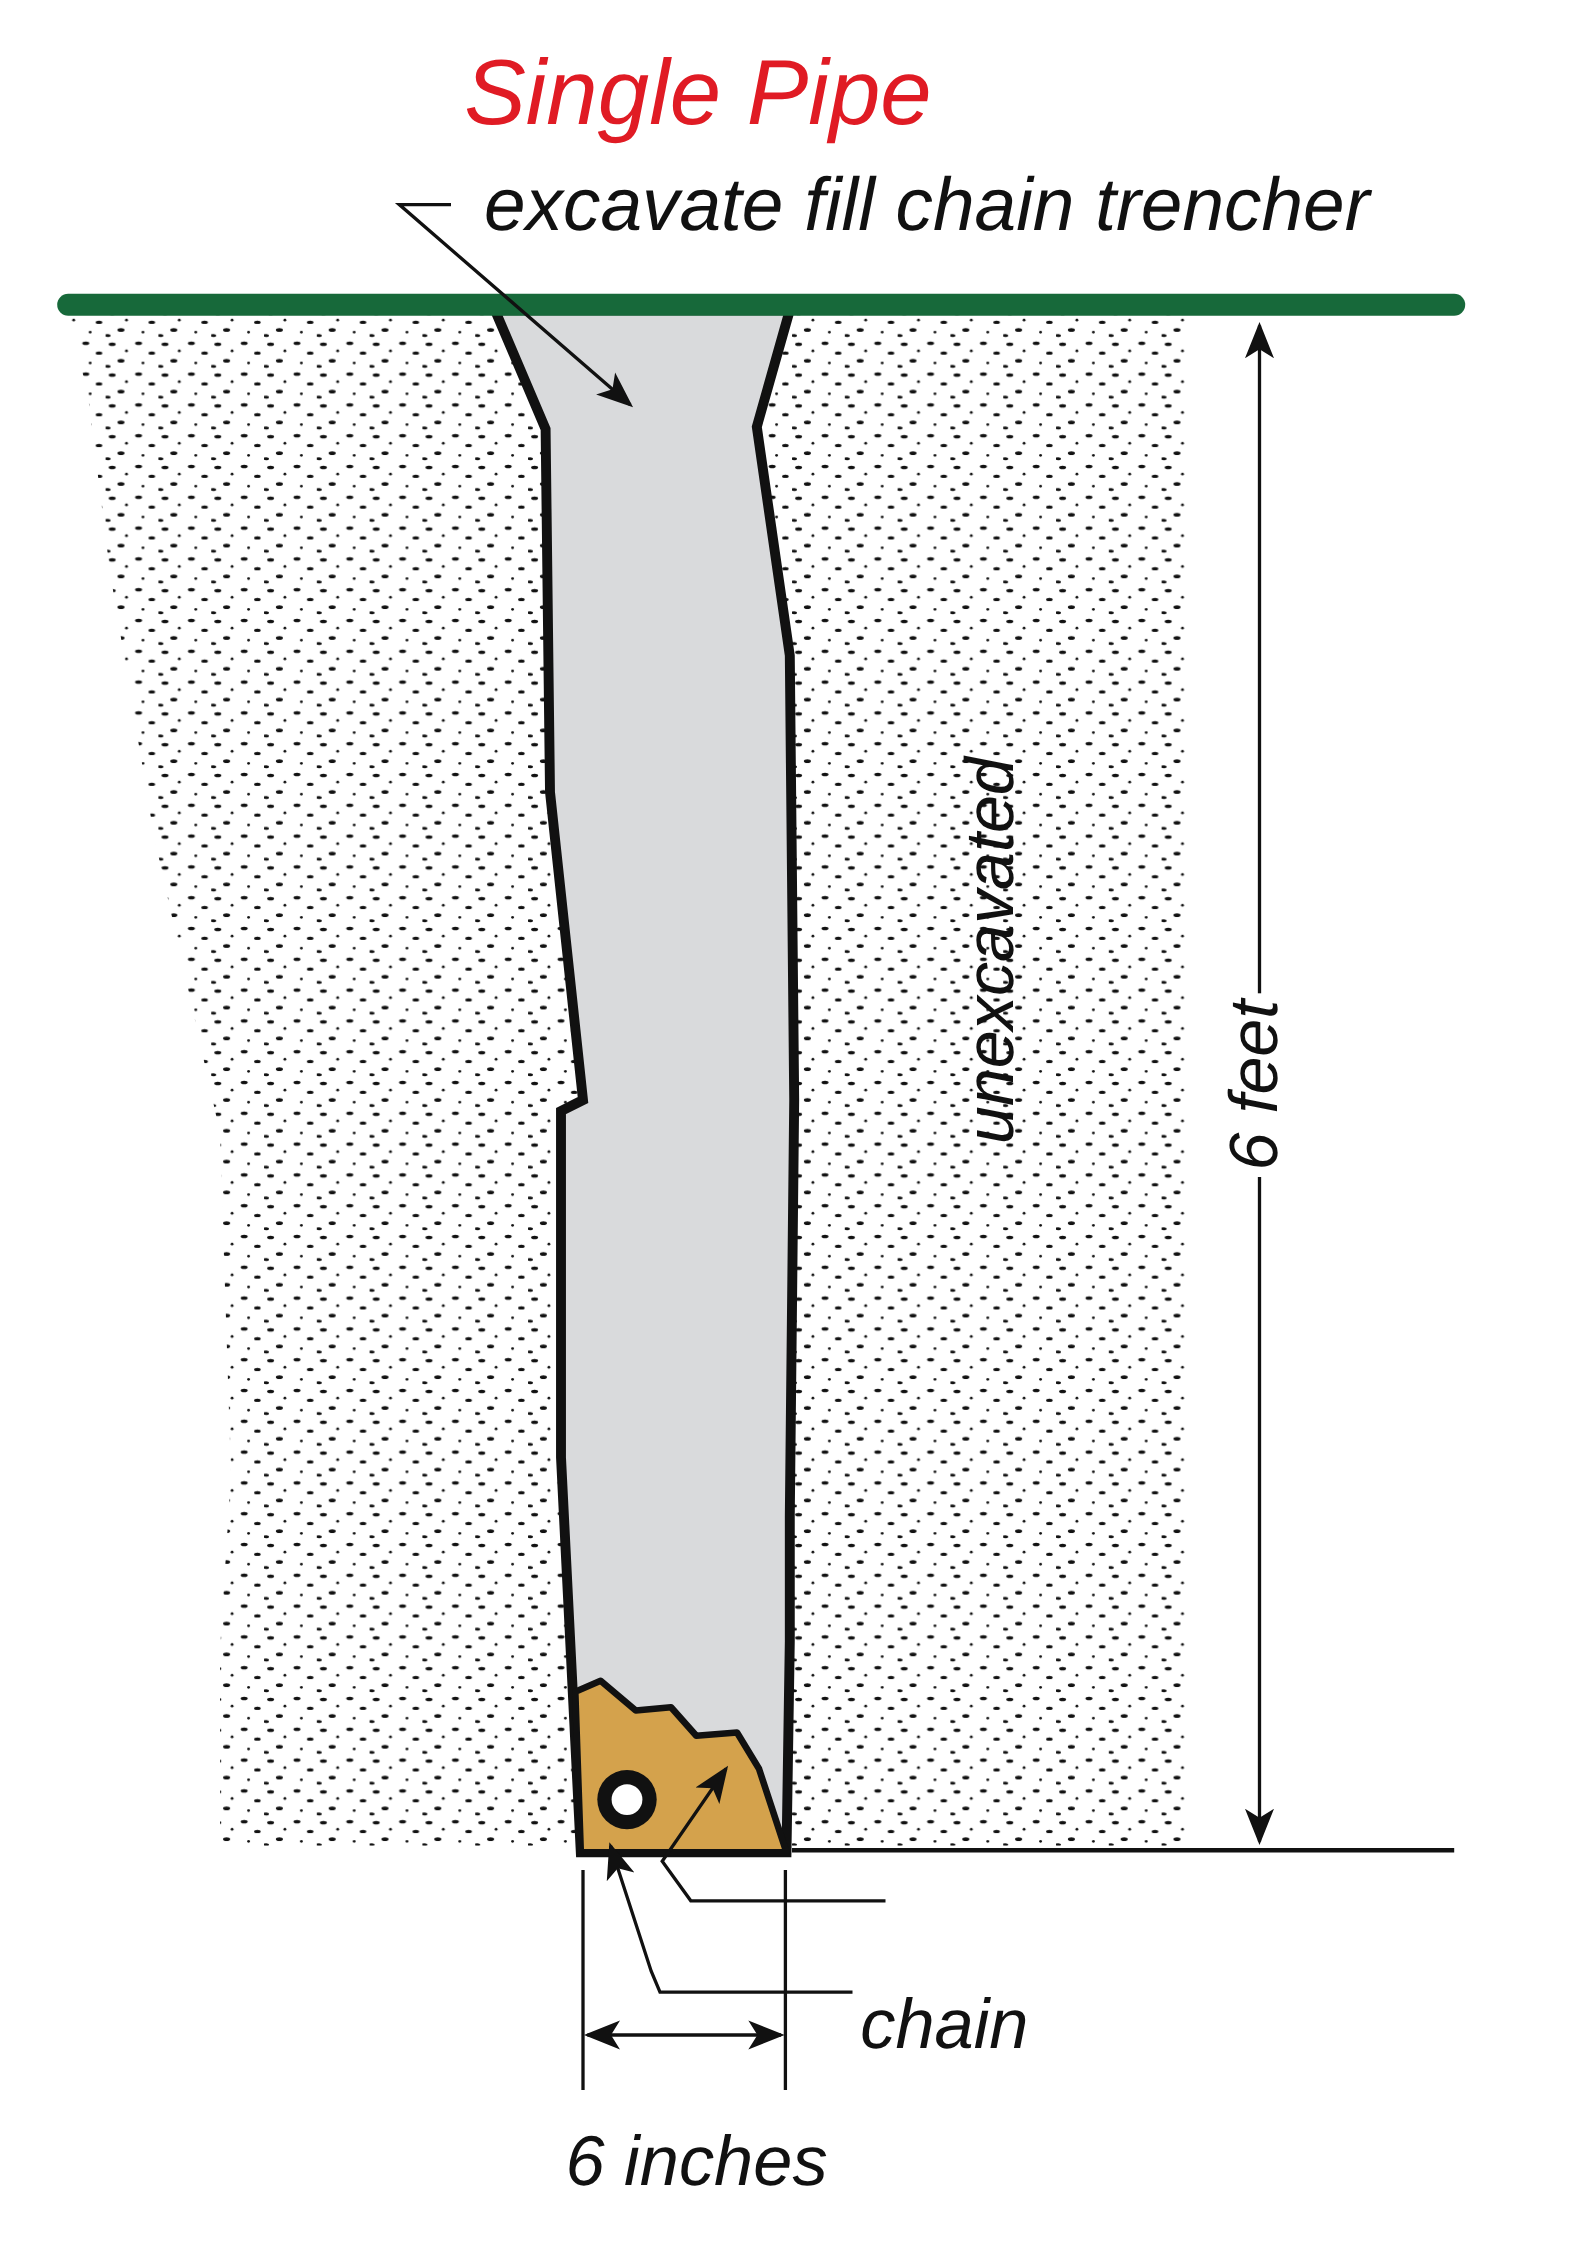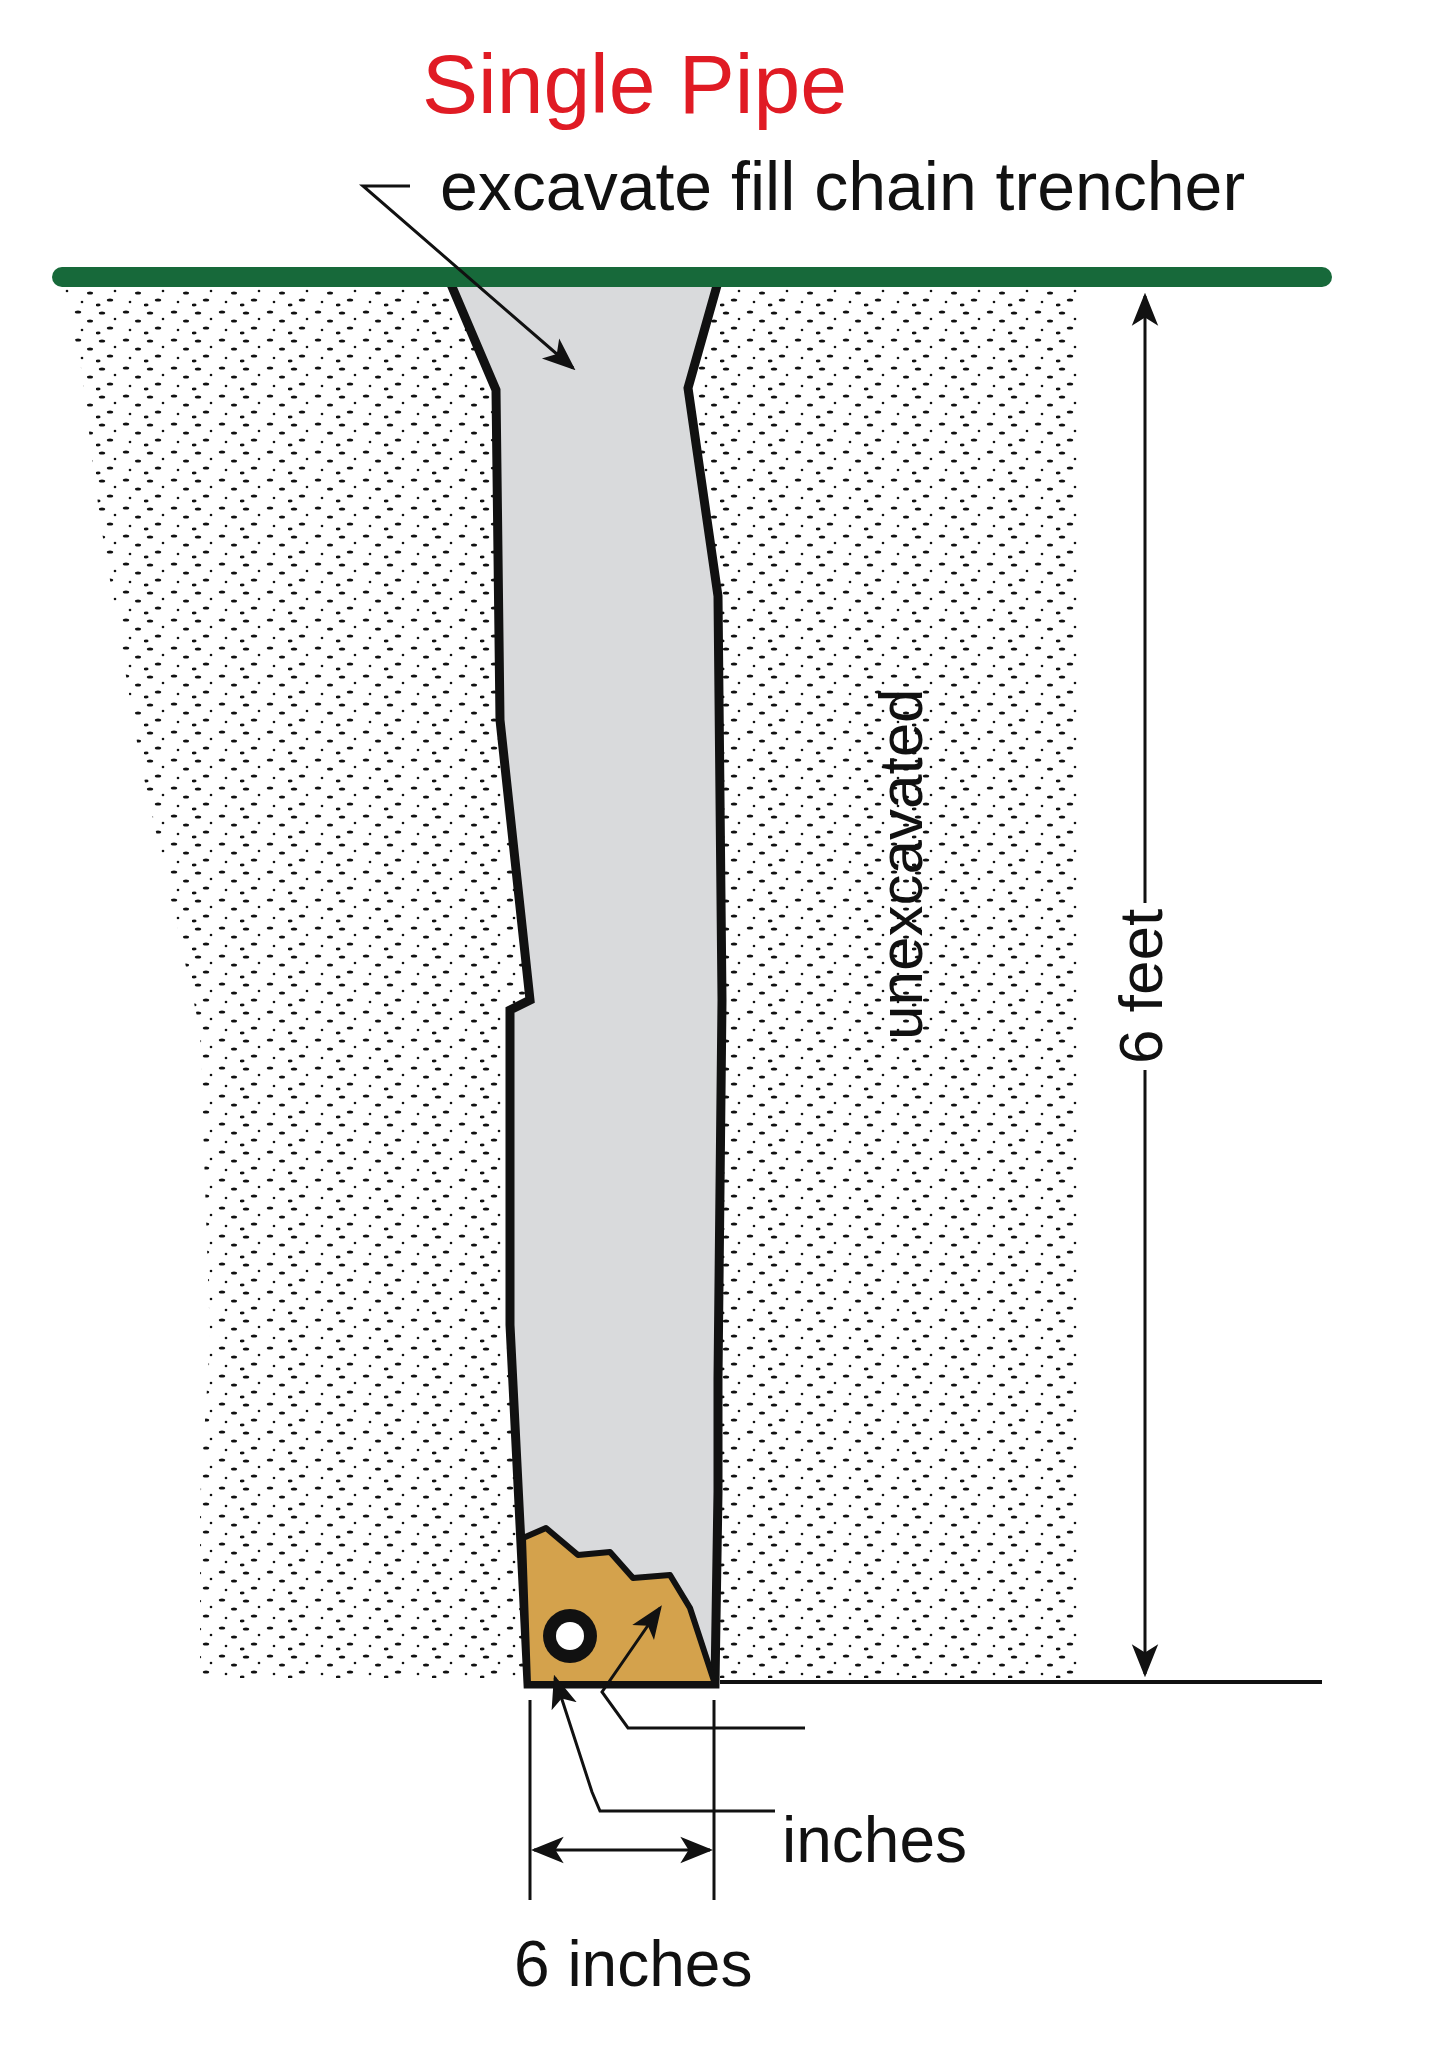--- a/index.html
+++ b/index.html
@@ -1,17 +1,17 @@
 <!DOCTYPE html>
 <html><head>
   <meta charset="utf-8">
   <style>
     html, body { margin: 0; padding: 0; background: #ffffff; }
     body { width: 1434px; height: 2048px; position: relative; overflow: hidden; }
-    .canvas { position: absolute; left: 0; top: 0; width: 1354px; height: 2048px; }
+    .canvas { position: absolute; left: 0; top: 0; width: 1354px; height: 2048px; font-style: italic; }
     .lbl { position: absolute; font-family: "Liberation Sans", sans-serif; color: #111111; white-space: nowrap; line-height: 1; }
     .title { left: 422px; top: 42px; font-size: 84px; }
     .lbl-excavate { left: 440px; top: 152px; font-size: 68px; }
     .lbl-unexcavated { left: 870px; top: 1040px; font-size: 62px; transform-origin: 0 0; transform: rotate(-90deg); }
     .lbl-depth { left: 1110px; top: 1070px; font-size: 62px; transform-origin: 0 0; transform: rotate(-90deg); background: #fff; padding: 0 6px; }
     .lbl-fill { left: 820px; top: 1718px; font-size: 64px; }
     .lbl-tubing { left: 782px; top: 1808px; font-size: 64px; }
     .lbl-width { left: 478px; top: 1932px; font-size: 64px; margin-left: 36px; }
   </style>
 </head>
@@ -64,15 +64,15 @@
 
     <polyline points="805,1728 628,1728 602,1692 660,1608" fill="none" stroke="#111" stroke-width="3" marker-end="url(#arrowHead)"></polyline>
 
     <polyline points="775,1811 600,1811 592,1792 555,1678" fill="none" stroke="#111" stroke-width="3" marker-end="url(#arrowHead)"></polyline>
   </svg>
 
   <div class="lbl title" style="color:#e01b24">Single Pipe</div>
   <div class="lbl lbl-excavate">excavate fill chain trencher</div>
   <div class="lbl lbl-unexcavated">unexcavated</div>
   <div class="lbl lbl-depth">6 feet</div>
-  <div class="lbl lbl-tubing">inches</div>
+  <div class="lbl lbl-tubing">chain</div>
   <div class="lbl lbl-width">6 inches</div>
 </div>
 
 </body></html>

